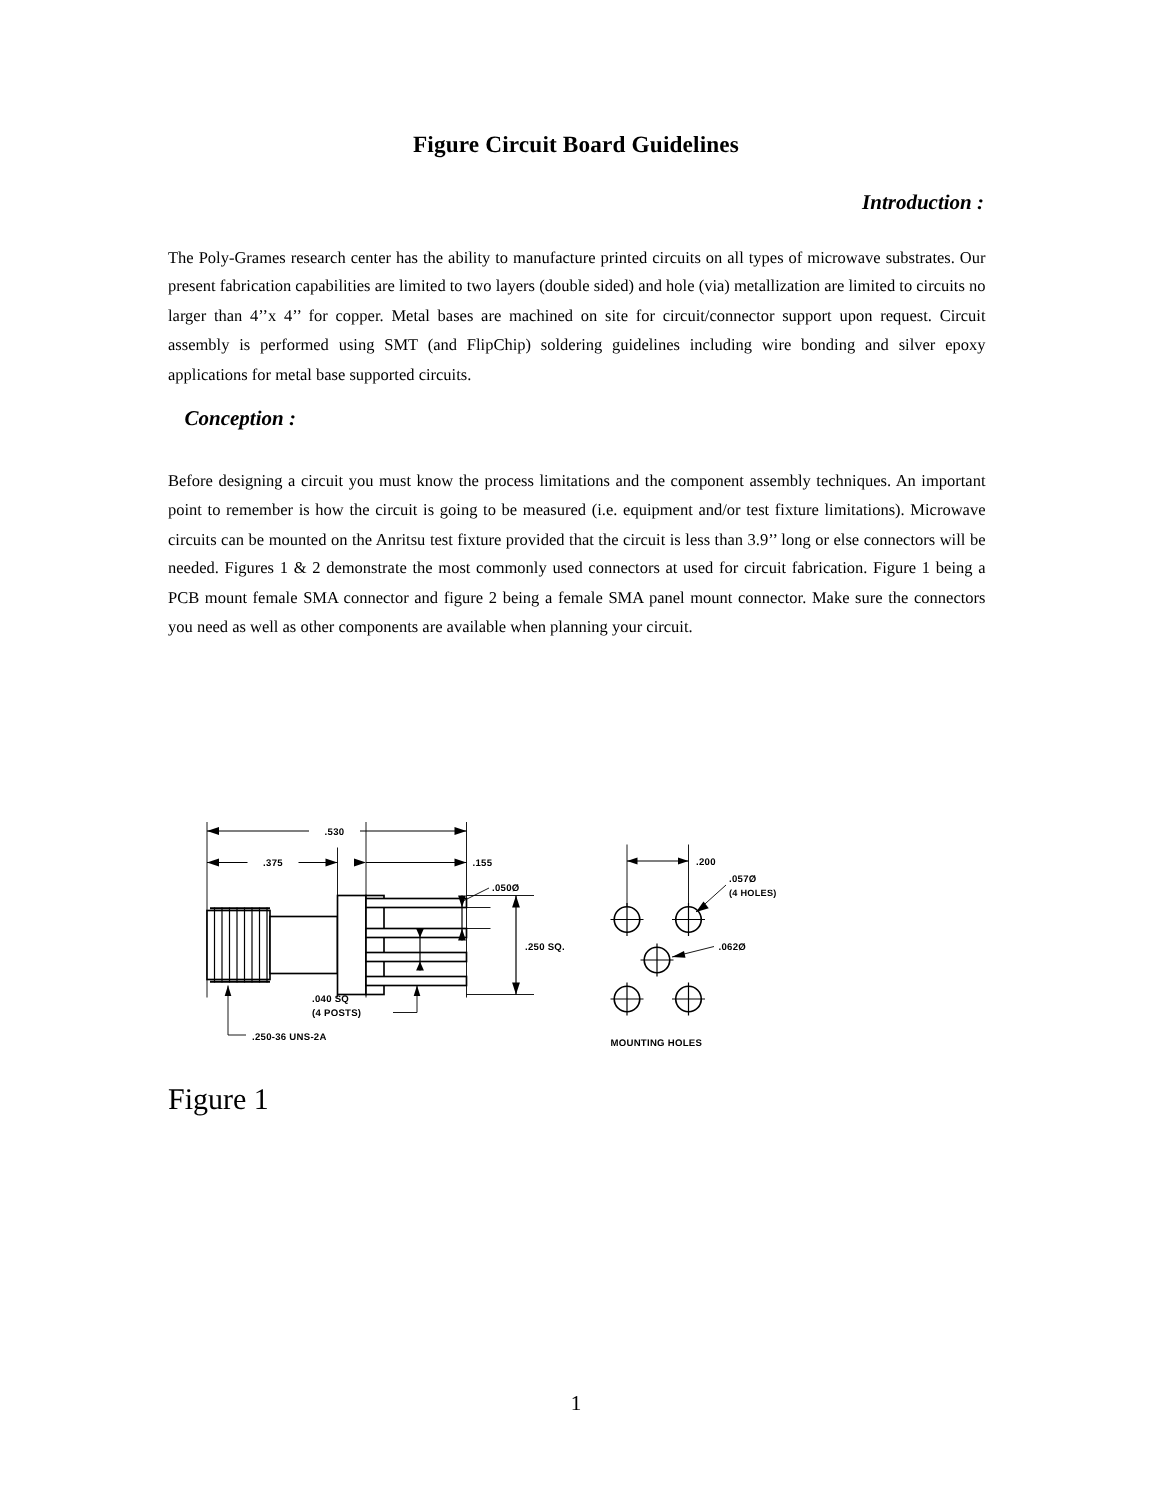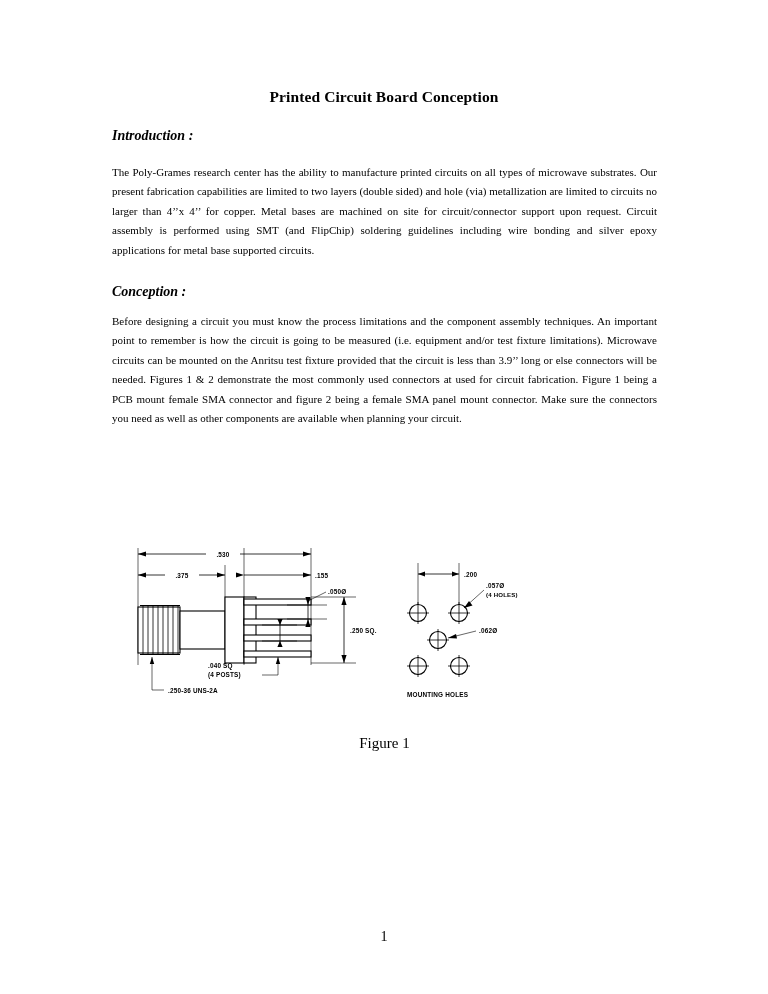--- a/index.html
+++ b/index.html
@@ -31,22 +31,22 @@
     letter-spacing: 0.1px;
   }
   .section-heading {
     position: absolute;
     left: 112px;
     width: 544px;
     font-size: 14px;
     font-weight: bold;
     font-style: italic;
   }
-  #h-introduction { top: 128px; }
-  #h-conception { top: 284px; }
+  #h-introduction { top: 128px; text-align: right; }
+  #h-conception { top: 272px; margin-left: 11px; }
   .body-par {
     position: absolute;
     left: 112px;
     width: 545px;
     font-size: 11px;
     line-height: 19.4px;
     text-align: justify;
     text-justify: inter-word;
   }
   #par-intro { top: 163px; }
@@ -62,24 +62,24 @@
   }
   .drawing-wrap {
     position: absolute;
     left: 0; top: 0;
     width: 545px;
     height: 170px;
   }
   .figure-caption {
     position: absolute;
     left: 0;
-    top: 200px;
+    top: 187px;
     width: 545px;
-    text-align: center;
-    font-size: 15px;
+    text-align: left;
+    font-size: 20px;
   }
   .page-number {
     position: absolute;
     left: 0;
     top: 928px;
     width: 768px;
     text-align: center;
     font-size: 14.1px;
   }
   svg { display: block; }
@@ -100,21 +100,21 @@
   .ln { stroke: #000000; stroke-width: 0.8; fill: none; }
   .ln-thin { stroke: #000000; stroke-width: 0.6; fill: none; }
   .ln-thick { stroke: #000000; stroke-width: 1.2; fill: none; }
   .fill-w { fill: #ffffff; stroke: #000000; stroke-width: 1.1; }
 </style>
 </head>
 <body>
 
 <div class="page">
 
-  <div class="doc-title">Printed Circuit Board Conception</div>
+  <div class="doc-title">Figure Circuit Board Guidelines</div>
 
   <div class="section-heading" id="h-introduction">Introduction :</div>
 
   <div class="body-par" id="par-intro">The Poly-Grames research center has the ability to manufacture printed circuits on all types of microwave substrates. Our present fabrication capabilities are limited to two layers (double sided) and hole (via) metallization are limited to circuits no larger than 4’’x 4’’ for copper. Metal bases are machined on site for circuit/connector support upon request. Circuit assembly is performed using SMT (and FlipChip) soldering guidelines including wire bonding and silver epoxy applications for metal base supported circuits.</div>
 
   <div class="section-heading" id="h-conception">Conception :</div>
 
   <div class="body-par" id="par-conception">Before designing a circuit you must know the process limitations and the component assembly techniques. An important point to remember is how the circuit is going to be measured (i.e. equipment and/or test fixture limitations).  Microwave circuits can be mounted on the Anritsu test fixture provided that the circuit is less than 3.9’’ long or else connectors will be needed. Figures 1 &amp; 2 demonstrate the most commonly used connectors at used for circuit fabrication. Figure 1 being a PCB mount female SMA connector and figure 2 being a female SMA panel mount connector.  Make sure the connectors you need as well as other components are available when planning your circuit.</div>
 
   <div class="figure-block">

